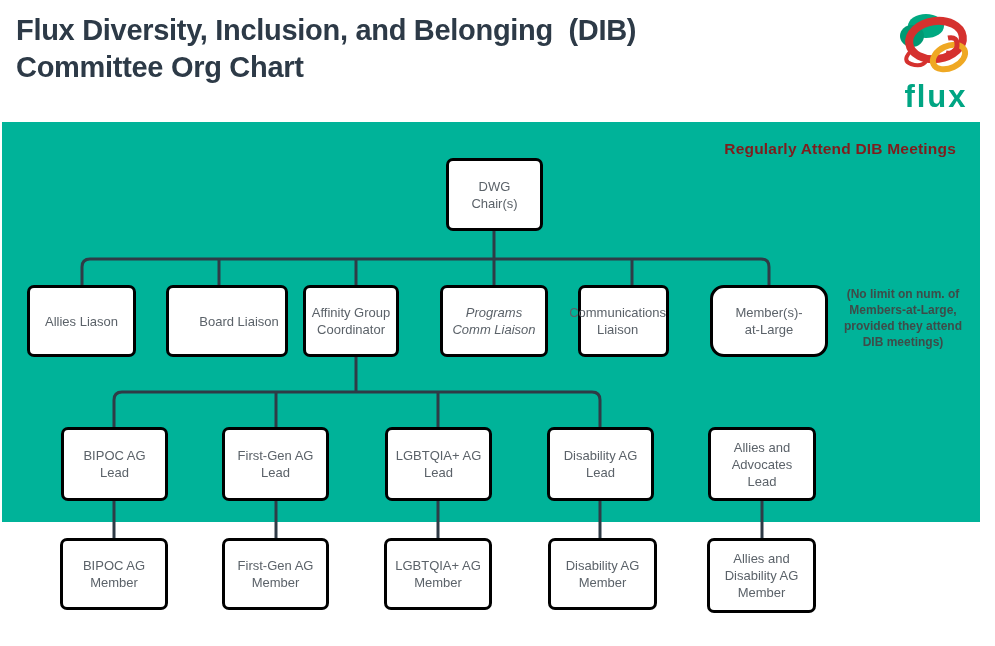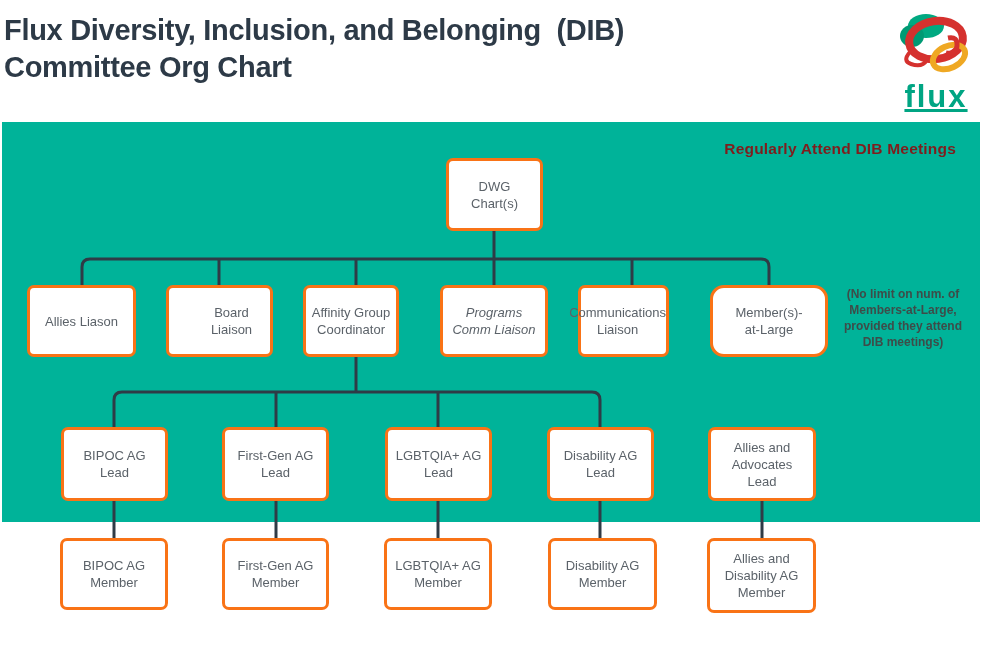--- a/index.html
+++ b/index.html
@@ -2,29 +2,29 @@
 <html><head>
 <meta charset="utf-8">
 <style>
   html,body{margin:0;padding:0;background:#ffffff;}
   .page{
     position:relative;width:995px;height:646px;overflow:hidden;
     font-family:"Liberation Sans", sans-serif;background:#ffffff;
   }
   
   .title{
-    position:absolute;left:4px;top:12px;width:860px;
+    position:absolute;left:16px;top:12px;width:860px;
     font-size:29px;line-height:37px;font-weight:700;color:#2d3a47;
     letter-spacing:-0.3px;white-space:pre-wrap;
   }
   .logo{position:absolute;left:893px;top:8px;width:86px;height:112px;text-align:center;}
   .logo-mark{display:block;margin:0 auto;}
   .logo-word{
     font-size:31px;font-weight:700;color:#00a583;letter-spacing:2px;
-    line-height:30px;margin-top:-2px;text-decoration:underline;
+    line-height:30px;margin-top:-2px;
   }
   
   .panel{
     position:absolute;left:2px;top:122px;width:978px;height:400px;
     background:#00b399;
   }
   .legend{
     position:absolute;top:18px;right:24px;
     font-size:15.5px;font-weight:700;color:#7f1d1d;letter-spacing:0.2px;
   }
@@ -32,21 +32,21 @@
     position:absolute;left:828px;top:164px;width:146px;
     font-size:12px;line-height:16px;font-weight:700;color:#3d4c49;
     text-align:center;white-space:pre-line;
   }
   
   .connectors{position:absolute;left:0;top:0;z-index:1;}
   .connectors path{stroke:#2f3b46;stroke-width:3;fill:none;}
   
   .node{
     position:absolute;z-index:2;background:#ffffff;
-    border:3px solid #f97316;border-radius:7px;
+    border:3px solid #000000;border-radius:7px;
     display:flex;align-items:center;justify-content:center;
     box-sizing:border-box;
   }
   .node-label{
     font-size:13px;line-height:17px;color:#5b6269;text-align:center;
   }
 </style>
 </head>
 <body>
 
@@ -89,29 +89,29 @@
     <path d="M276 501 V538"></path>
     <path d="M438 501 V538"></path>
     <path d="M600 501 V538"></path>
     <path d="M762 501 V538"></path>
   </svg>
 
   <div id="org-nodes">
       <div class="node" style="left: 446px; top: 158px; width: 97px; height: 73px;">
         <div class="node-label">
           <div>DWG</div>
-          <div>Chart(s)</div>
+          <div>Chair(s)</div>
         </div>
       </div>
       <div class="node" style="left: 27px; top: 285px; width: 109px; height: 72px;">
         <div class="node-label">
           <div>Allies Liason</div>
         </div>
       </div>
-      <div class="node" style="left: 166px; top: 285px; width: 107px; height: 72px; padding-left: 24px;">
+      <div class="node" style="left: 166px; top: 285px; width: 122px; height: 72px; padding-left: 24px;">
         <div class="node-label">
           <div>Board Liaison</div>
         </div>
       </div>
       <div class="node" style="left: 303px; top: 285px; width: 96px; height: 72px;">
         <div class="node-label">
           <div>Affinity Group</div>
           <div>Coordinator</div>
         </div>
       </div>

